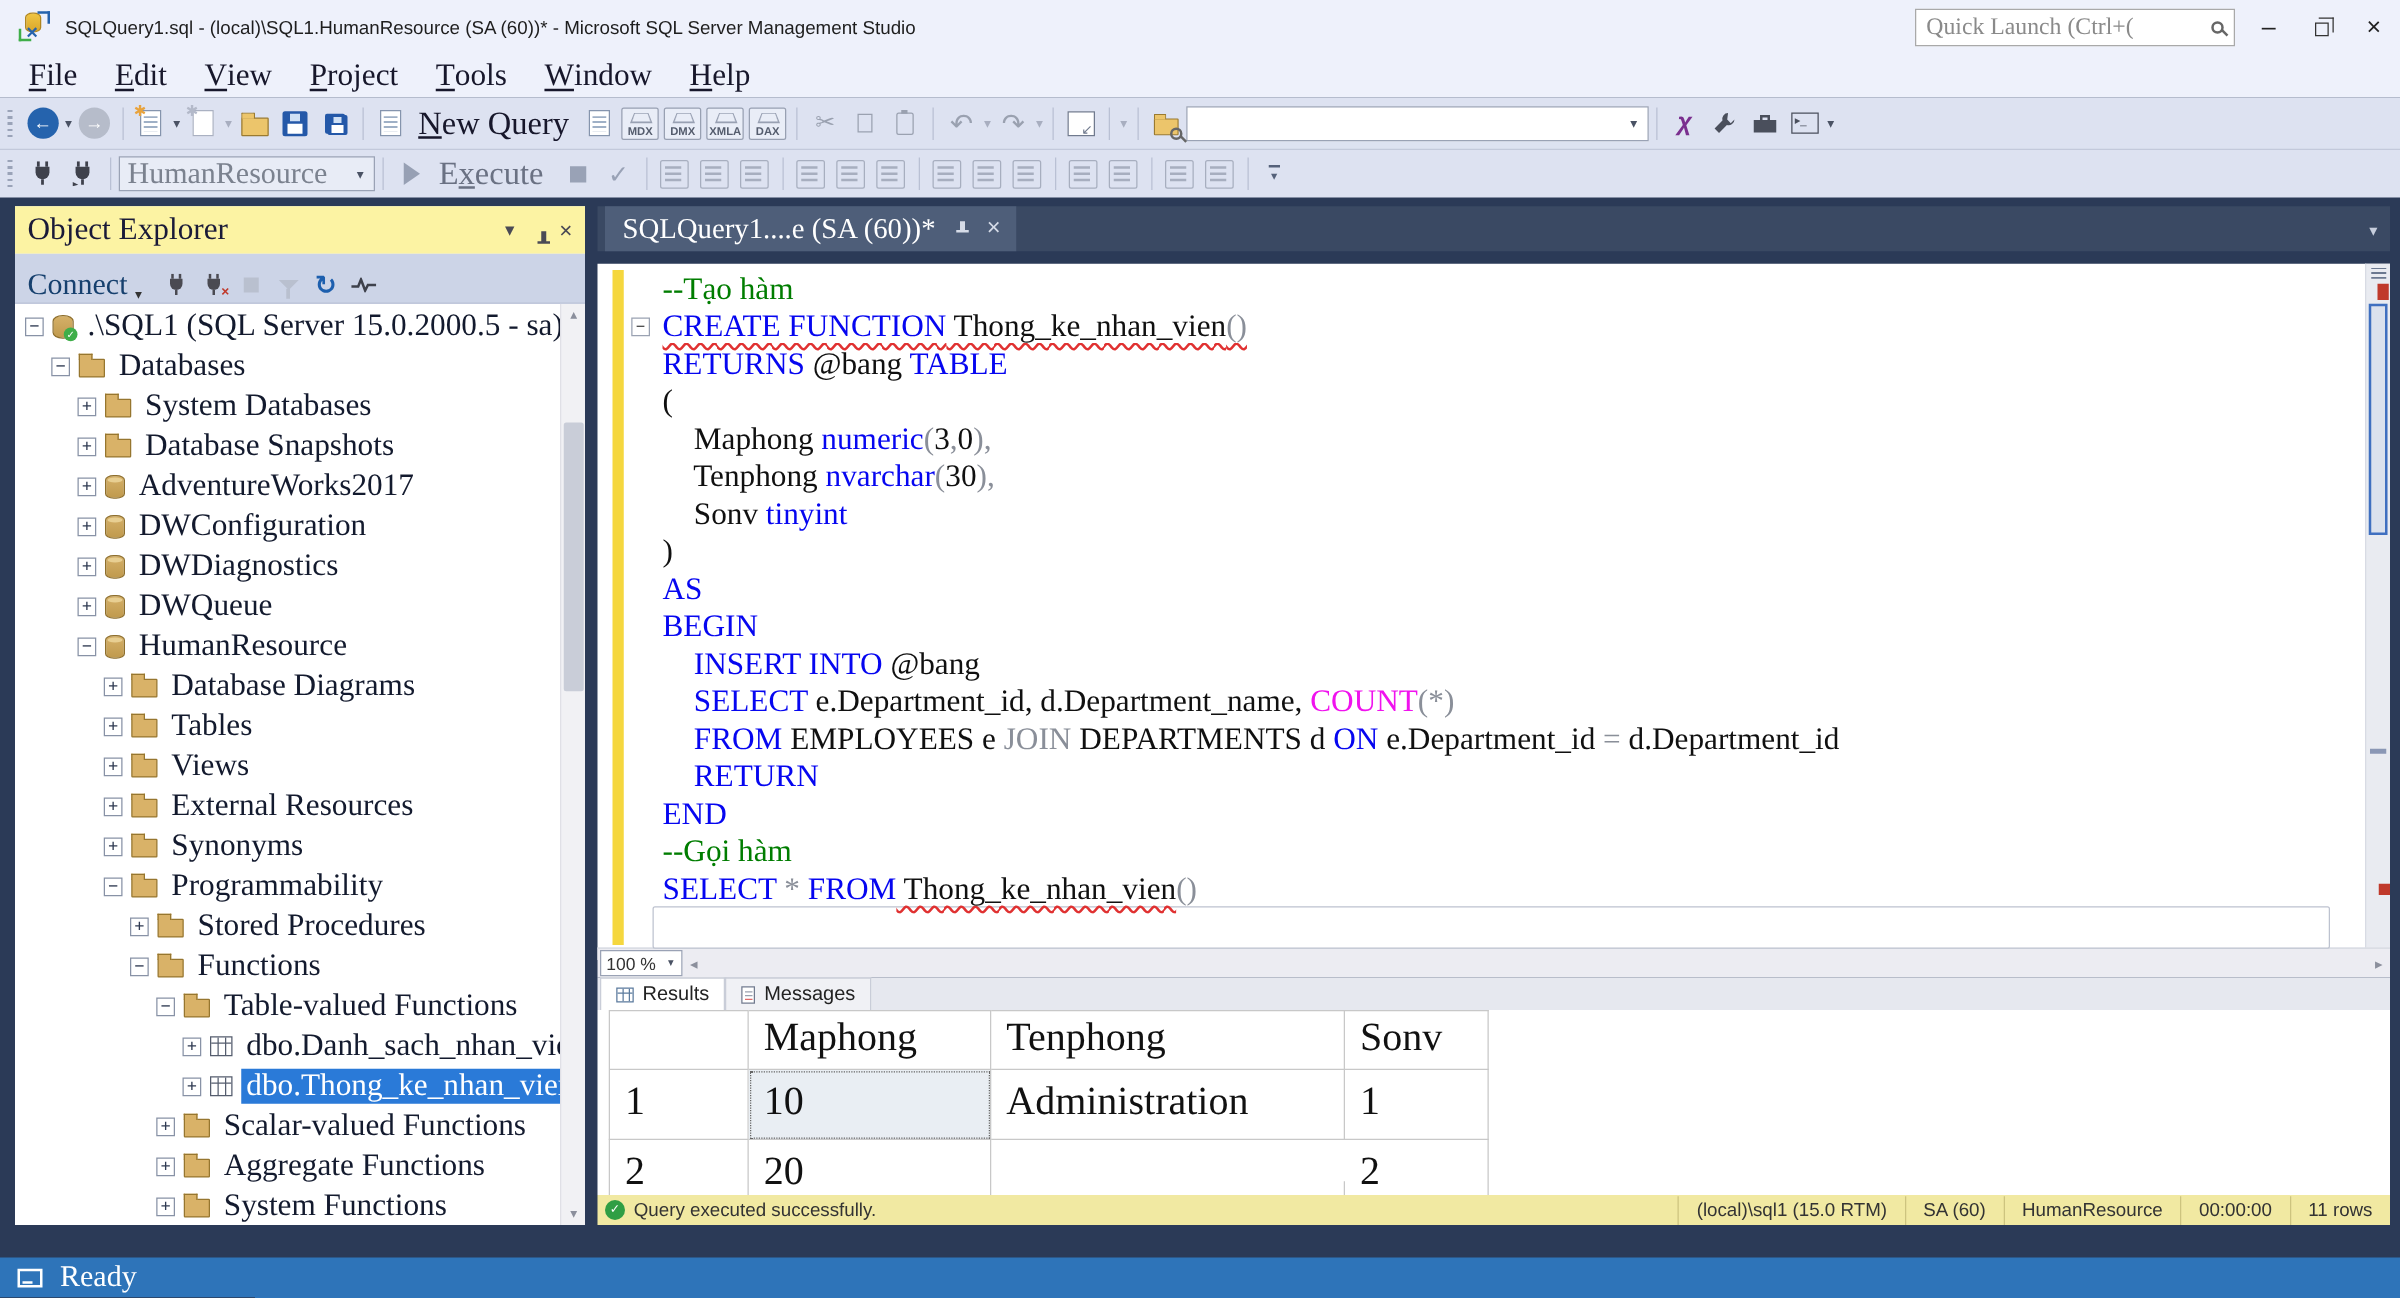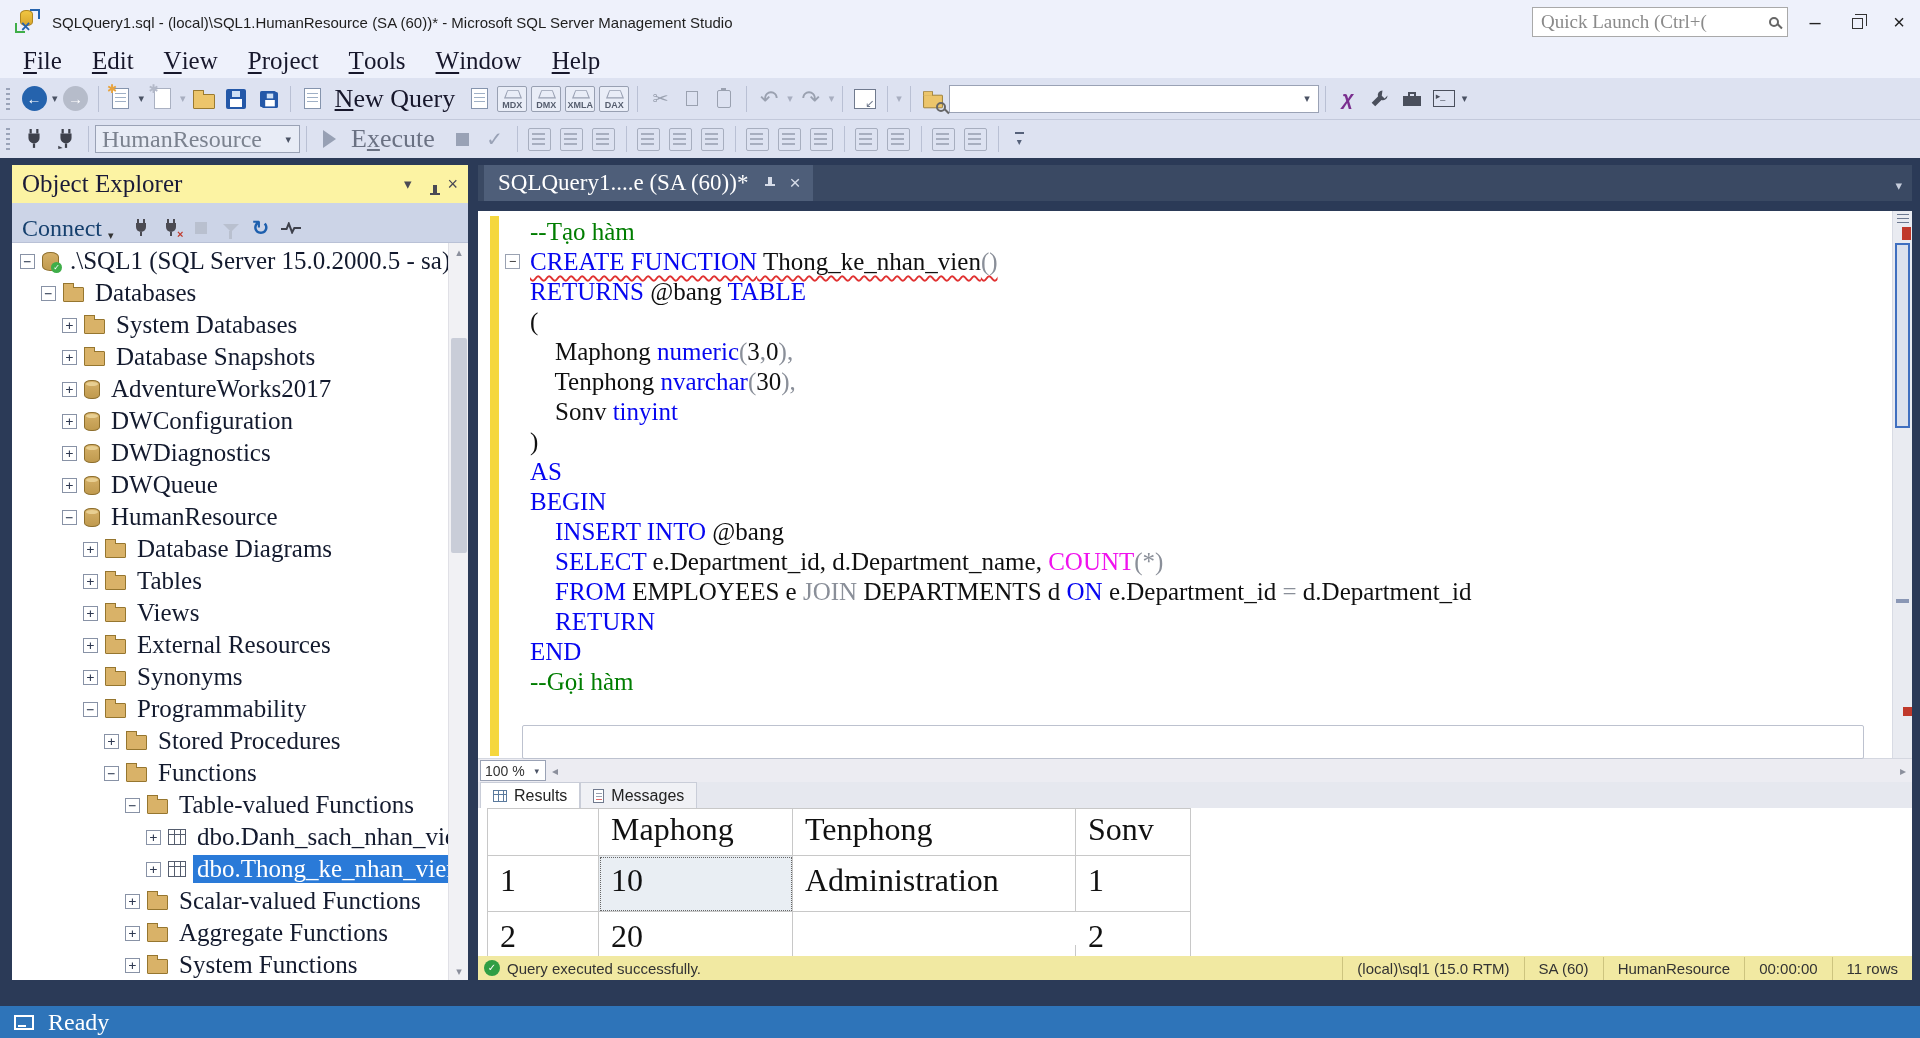--- a/index.html
+++ b/index.html
@@ -611,20 +611,21 @@
       <div class="codeline"><span class="p">)</span></div>
       <div class="codeline"><span class="k">AS</span></div>
       <div class="codeline"><span class="k">BEGIN</span></div>
       <div class="codeline"><span class="p">    </span><span class="k">INSERT INTO</span><span class="p"> @bang</span></div>
       <div class="codeline"><span class="p">    </span><span class="k">SELECT</span><span class="p"> e.Department_id, d.Department_name, </span><span class="m">COUNT</span><span class="o">(*)</span></div>
       <div class="codeline"><span class="p">    </span><span class="k">FROM</span><span class="p"> EMPLOYEES e </span><span class="o">JOIN</span><span class="p"> DEPARTMENTS d </span><span class="k">ON</span><span class="p"> e.Department_id </span><span class="o">=</span><span class="p"> d.Department_id</span></div>
       <div class="codeline"><span class="p">    </span><span class="k">RETURN</span></div>
       <div class="codeline"><span class="k">END</span></div>
       <div class="codeline"><span class="c">--Gọi hàm</span></div>
       <div class="stmtbox" style="top: 514px;"></div>
+      <div class="codeline"><span class="k">SELECT</span><span class="o"> * </span><span class="k">FROM</span><span class="p squig"> Thong_ke_nhan_vien</span><span class="o">()</span></div>
     </div>
   <div id="ed-vscroll">
     <div id="ed-grip"></div>
     <div id="ed-mark-top"></div>
     <div id="ed-thumb"></div>
     <div class="ed-mark" style="top:388px"></div>
     <div class="ed-mark red" style="top:496px"></div>
   </div>
 </div>
 

